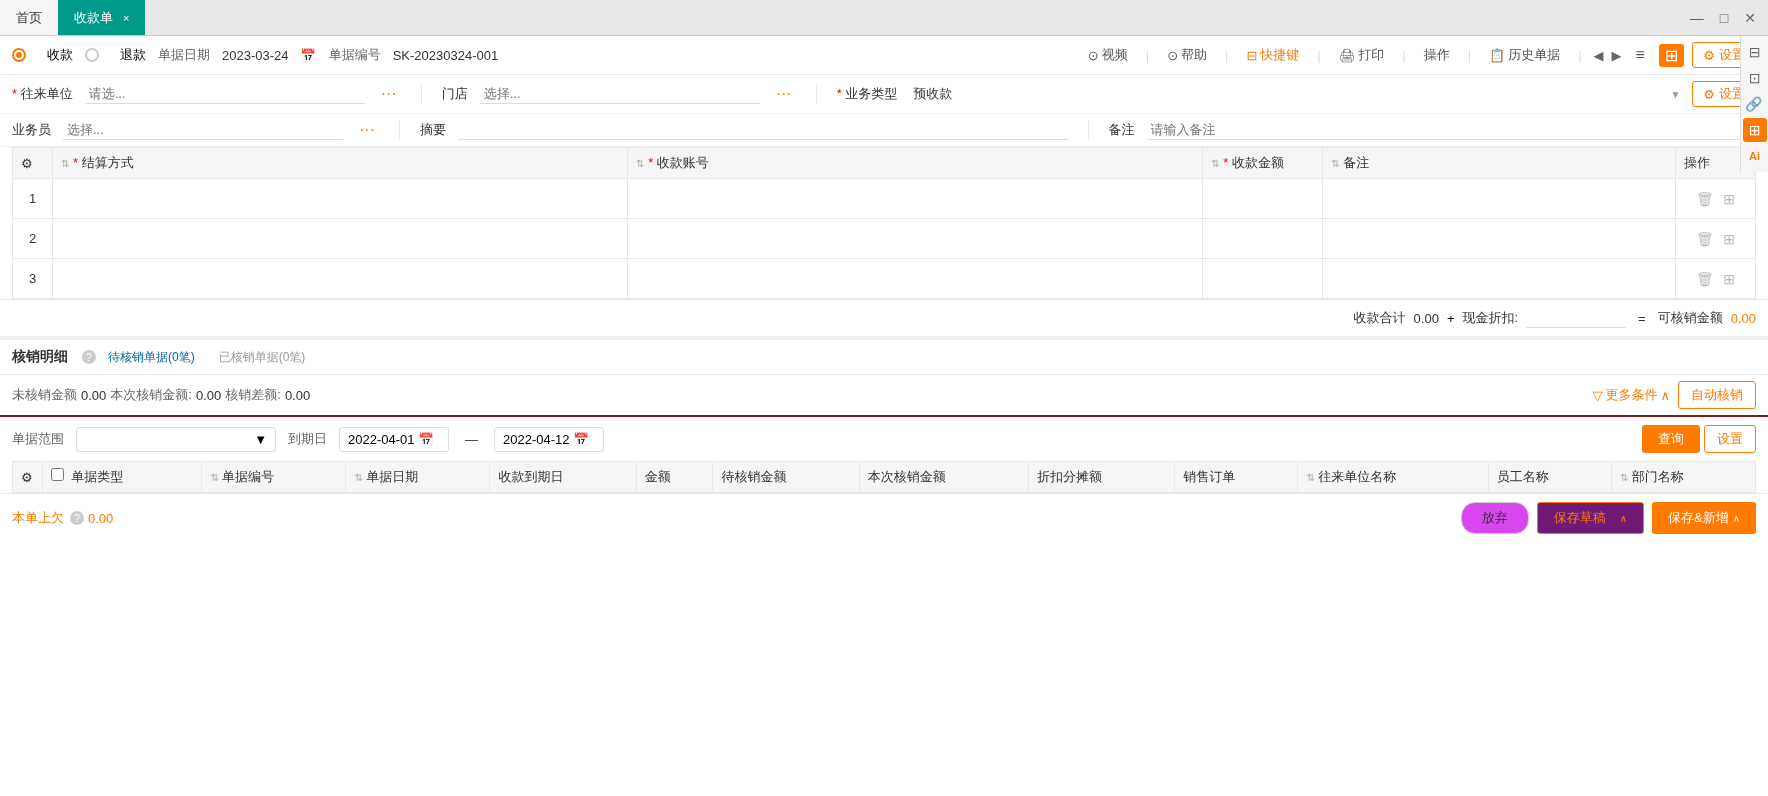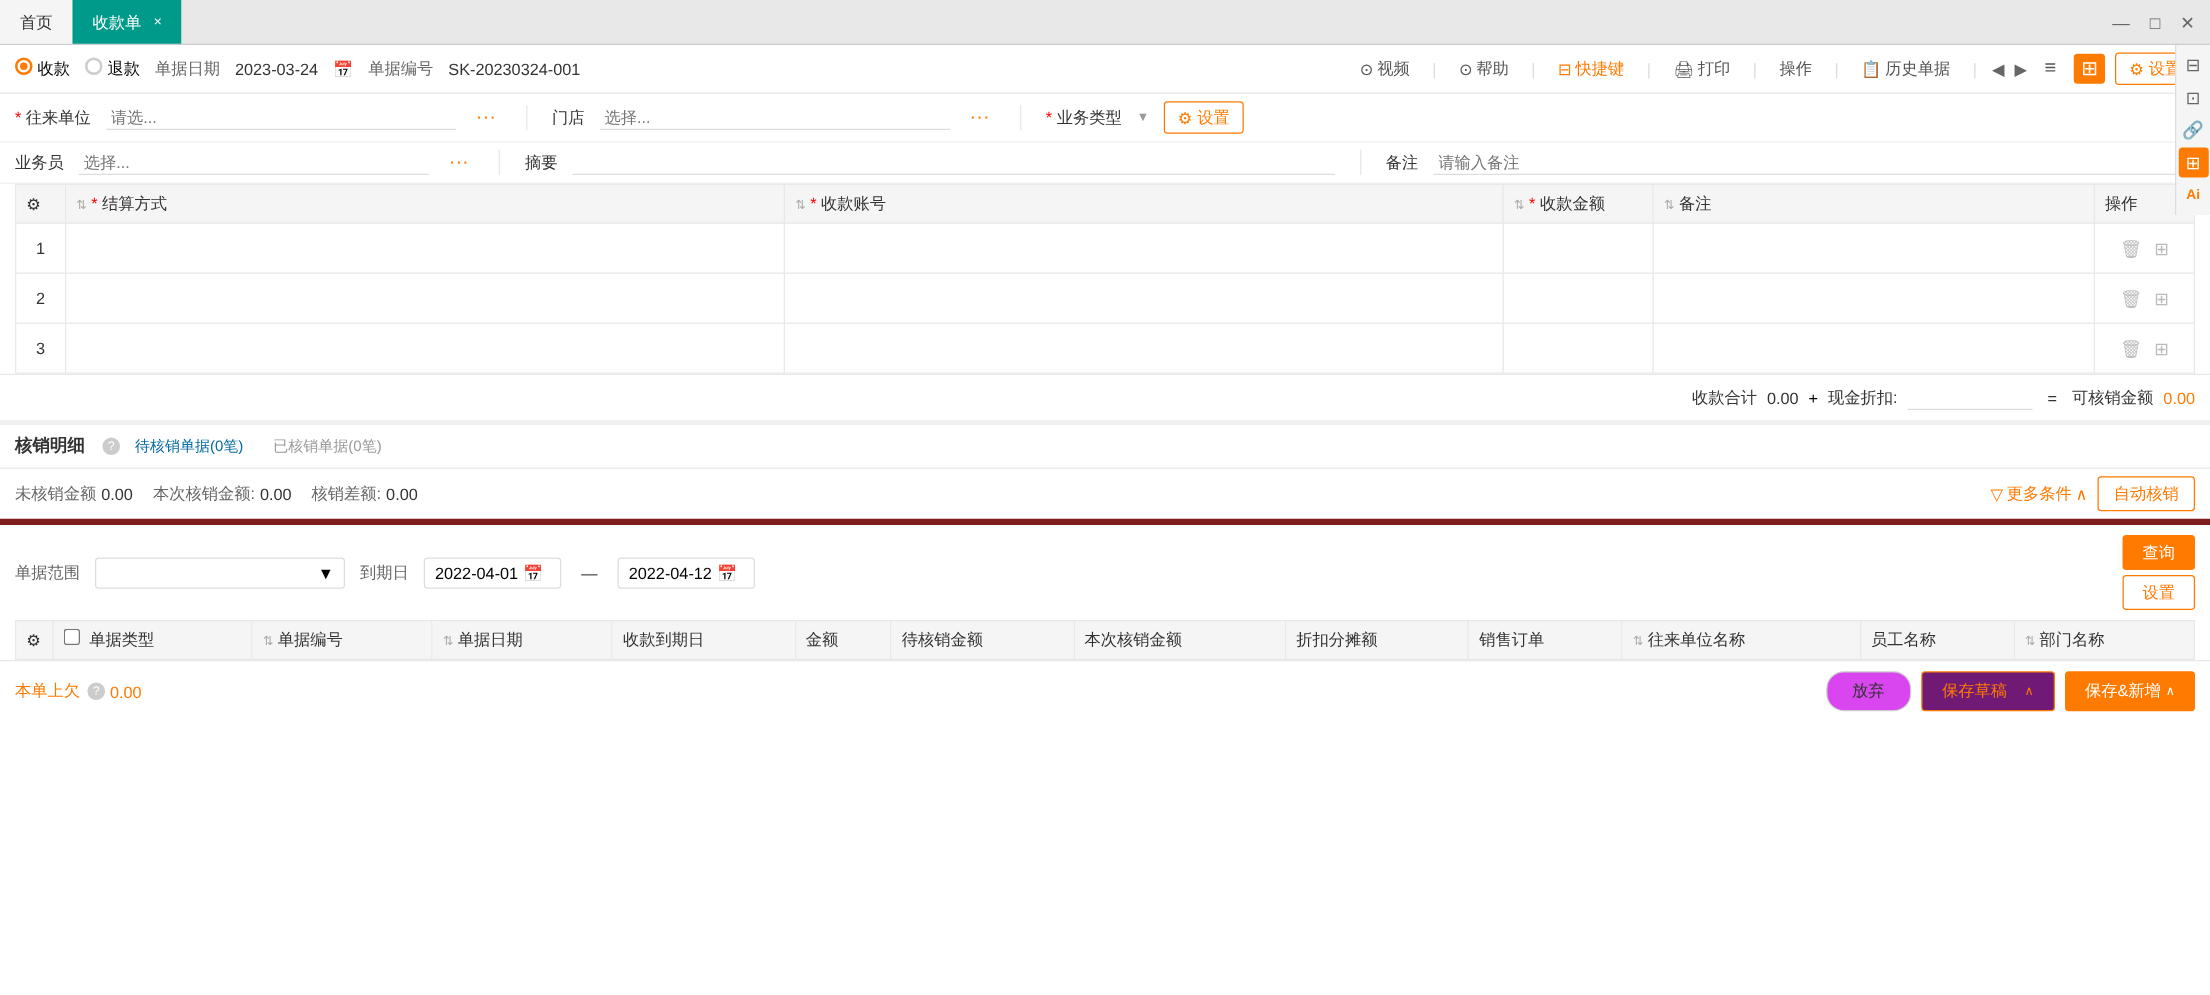--- a/index.html
+++ b/index.html
@@ -26,21 +26,21 @@
     .main-content {
       background: #fff; height: calc(796px - 36px); display: flex; flex-direction: column; overflow: hidden;
     }
 
     
     .toolbar {
       display: flex; align-items: center; padding: 6px 12px; border-bottom: 1px solid #e8e8e8;
       gap: 12px; background: #fff;
     }
     .radio-group { display: flex; align-items: center; gap: 12px; }
-    .radio-item { display: flex; gap: 4px; cursor: pointer; }
+    .radio-item { display: flex; align-items: center; gap: 21px; cursor: pointer; }
     .radio-dot { width: 14px; height: 14px; border-radius: 50%; border: 2px solid #ccc; display: flex; align-items: center; justify-content: center; }
     .radio-dot.active { border-color: #ff7a00; }
     .radio-dot.active::after { content: ''; width: 6px; height: 6px; border-radius: 50%; background: #ff7a00; }
     .toolbar-label { color: #666; }
     .toolbar-value { color: #333; font-weight: 500; }
     .toolbar-icon { color: #ff7a00; cursor: pointer; }
     .toolbar-sep { color: #ddd; margin: 0 4px; }
     .toolbar-right { margin-left: auto; display: flex; align-items: center; gap: 8px; }
     .toolbar-btn { display: flex; align-items: center; gap: 3px; color: #555; cursor: pointer; font-size: 12px; padding: 2px 6px; border-radius: 3px; }
     .toolbar-btn-orange { color: #ff7a00; }
@@ -89,21 +89,21 @@
     }
     .equals { color: #333; margin: 0 4px; }
 
     
     .nuclear-section { background: #fff; border-top: 4px solid #f0f0f0; padding: 0; }
     .nuclear-header { display: flex; align-items: center; padding: 8px 12px; gap: 12px; border-bottom: 1px solid #e8e8e8; }
     .nuclear-title { font-size: 14px; font-weight: 600; color: #333; }
     .nuclear-tab { color: #0369a1; cursor: pointer; font-size: 12px; }
     .nuclear-tab-sep { color: #ddd; }
 
-    .nuclear-stats { display: flex; align-items: center; padding: 6px 12px; gap: 16px; border-bottom: 5px solid #7f1d1d; }
+    .nuclear-stats { display: flex; align-items: center; padding: 6px 12px; gap: 4px; border-bottom: 2px solid #7f1d1d; }
     .stat-item { display: flex; align-items: center; gap: 4px; }
     .stat-label { color: #666; }
     .stat-value { color: #333; }
     .nuclear-filter-right { margin-left: auto; display: flex; align-items: center; gap: 8px; }
     .filter-btn { color: #ff7a00; cursor: pointer; font-size: 12px; display: flex; align-items: center; gap: 3px; }
     .auto-btn {
       background: #fff; border: 1px solid #ff7a00; color: #ff7a00;
       padding: 4px 12px; border-radius: 3px; cursor: pointer;
     }
 
@@ -174,21 +174,21 @@
     .sidebar-icon-active { background: #ff7a00; color: #fff; border-radius: 3px; }
 
     .info-circle { 
       display: inline-flex; align-items: center; justify-content: center;
       width: 14px; height: 14px; border-radius: 50%; background: #ccc; 
       color: #fff; font-size: 10px; cursor: pointer; margin-left: 2px;
     }
     .chevron-down { font-size: 10px; color: #999; }
     .date-icon { color: #ff7a00; font-size: 13px; cursor: pointer; }
 
-    .filter-row-actions { display: flex; flex-direction: column; gap: 4px; margin-left: auto; }
+    .filter-row-actions { display: flex; flex-direction: row; gap: 4px; margin-left: auto; }
   </style>
 </head>
 <body>
 
 <div class="tab-bar">
   <div class="tab-home">
     <span>首页</span>
   </div>
   <div class="tab-active">
     <span>收款单</span>
@@ -263,20 +263,21 @@
   <div class="form-row">
     <span class="form-label required">往来单位</span>
     <input class="form-input" style="max-width: 280px;" placeholder="请选...">
     <span class="more-btn">···</span>
     <div class="form-divider"></div>
     <span class="form-label">门店</span>
     <input class="form-input" style="max-width: 280px;" placeholder="选择...">
     <span class="more-btn">···</span>
     <div class="form-divider"></div>
     <span class="form-label required">业务类型</span>
+    <span style="flex:1;color:#333;padding:2px 4px;">预收款</span>
     <span class="chevron-down">▼</span>
     <div class="settings-btn">
       <span>⚙</span>
       <span>设置</span>
     </div>
   </div>
 
   <div class="form-row">
     <span class="form-label">业务员</span>
     <input class="form-input" style="max-width: 280px;" placeholder="选择...">

